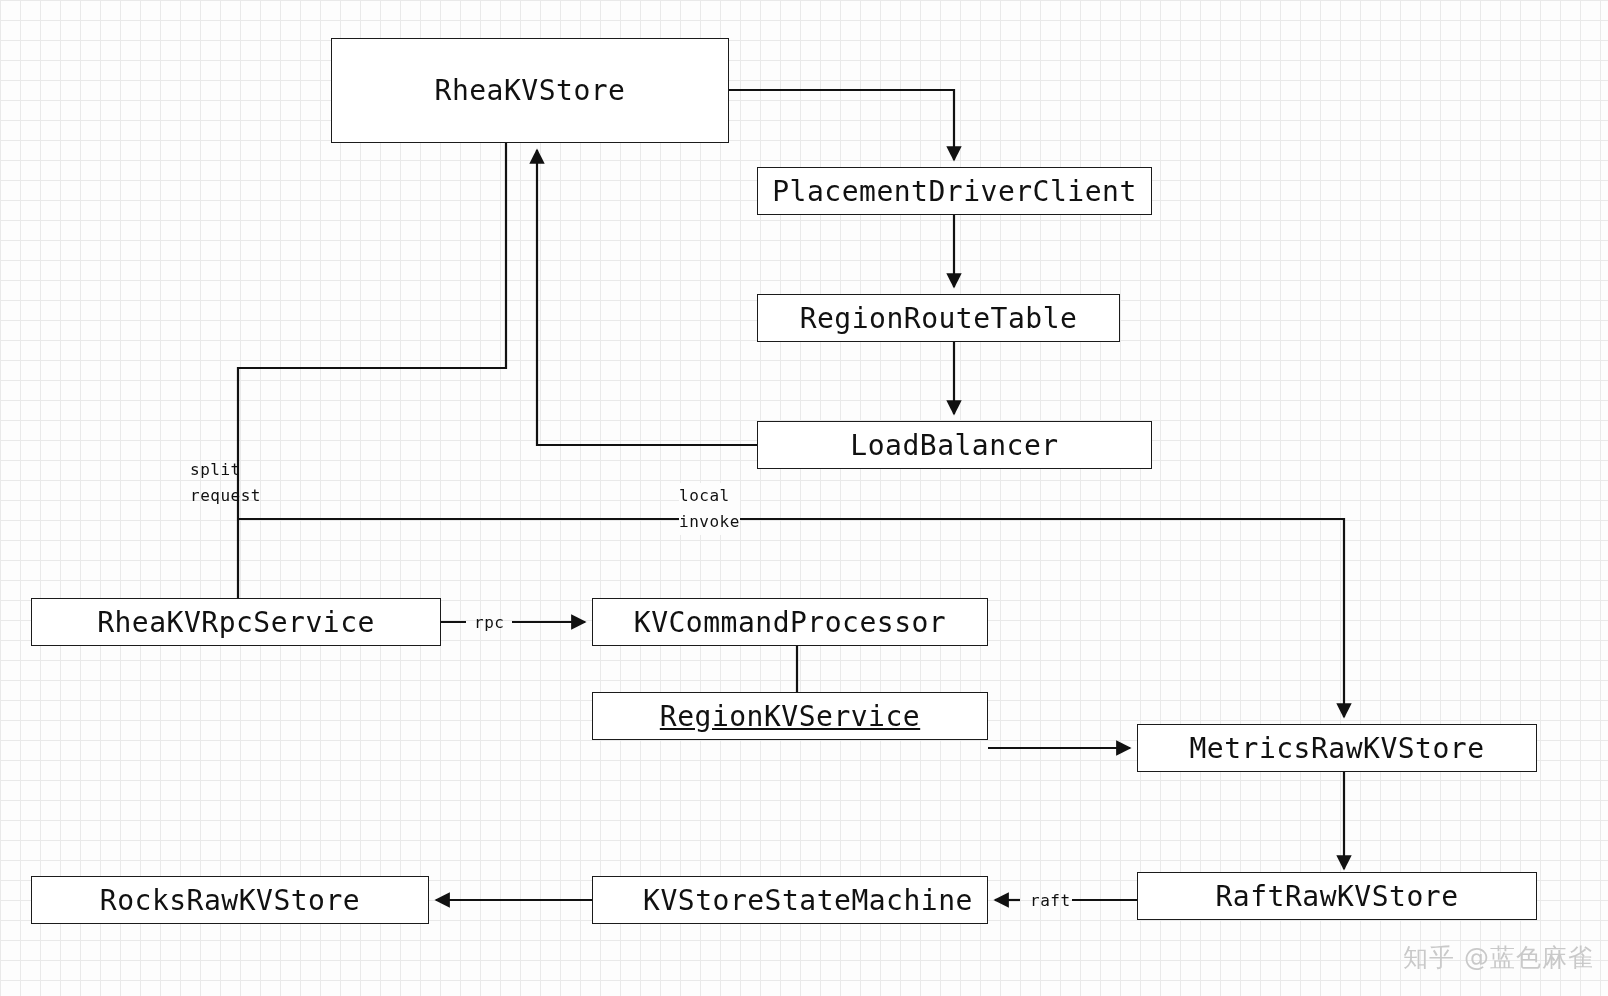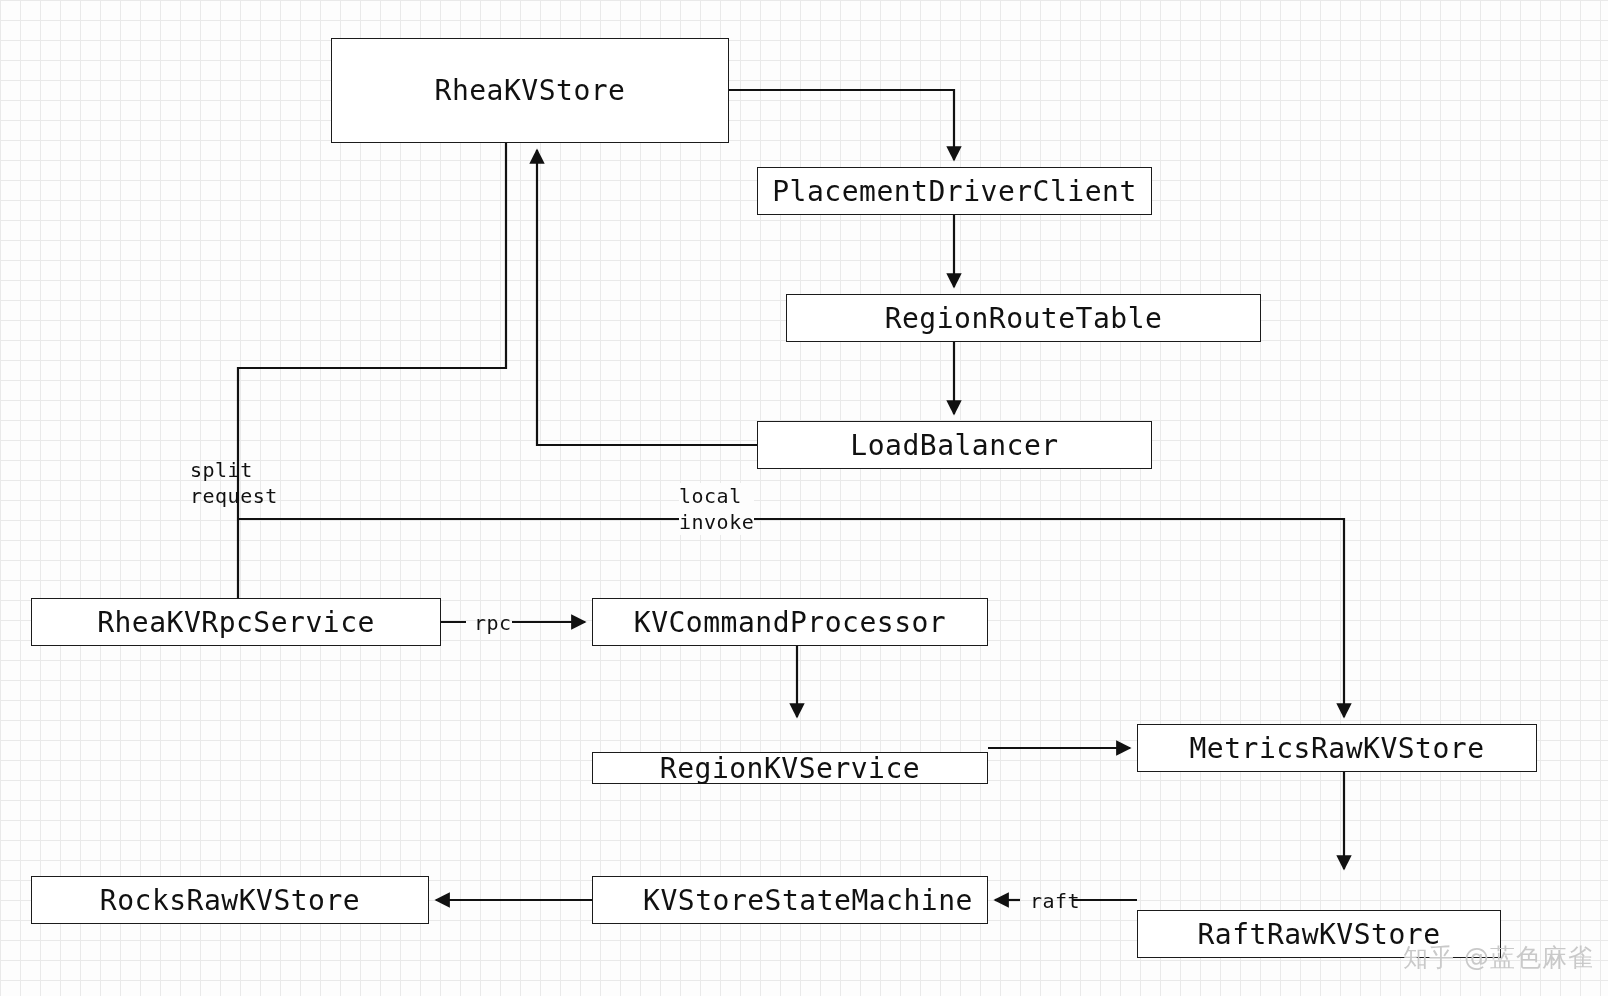--- a/index.html
+++ b/index.html
@@ -33,21 +33,21 @@
     display: flex;
     align-items: center;
     justify-content: center;
     font-size: 28px;
     color: #111111;
     letter-spacing: 0.5px;
     box-sizing: border-box;
   }
   .edge-label {
     position: absolute;
-    font-size: 20px;
+    font-size: 16px;
     color: #111111;
     background: transparent;
     white-space: pre;
     line-height: 26px;
     letter-spacing: 0.5px;
   }
   .watermark {
     position: absolute;
     right: 14px;
     bottom: 22px;
@@ -100,53 +100,53 @@
   </svg>
 
   <div class="node" style="left:331px; top:38px; width:398px; height:105px;">
     <span>RheaKVStore</span>
   </div>
 
   <div class="node" style="left:757px; top:167px; width:395px; height:48px;">
     <span>PlacementDriverClient</span>
   </div>
 
-  <div class="node" style="left:786px; top:294px; width:475px; height:48px;">
+  <div class="node" style="left:757px; top:294px; width:363px; height:48px;">
     <span>RegionRouteTable</span>
   </div>
 
   <div class="node" style="left:757px; top:421px; width:395px; height:48px;">
     <span>LoadBalancer</span>
   </div>
 
   <div class="node" style="left:31px; top:598px; width:410px; height:48px;">
     <span>RheaKVRpcService</span>
   </div>
 
   <div class="node" style="left:592px; top:598px; width:396px; height:48px;">
     <span>KVCommandProcessor</span>
   </div>
 
-  <div class="node" style="left:592px; top:752px; width:396px; height:32px;">
+  <div class="node" style="left:592px; top:692px; width:396px; height:48px;text-decoration:underline;">
     <span>RegionKVService</span>
   </div>
 
   <div class="node" style="left:1137px; top:724px; width:400px; height:48px;align-items:center;">
     <span>MetricsRawKVStore</span>
   </div>
 
   <div class="node" style="left:31px; top:876px; width:398px; height:48px;">
     <span>RocksRawKVStore</span>
   </div>
 
   <div class="node" style="left:592px; top:876px; width:396px; height:48px;padding-left:36px;">
     <span>KVStoreStateMachine</span>
   </div>
 
-  <div class="node" style="left:1137px; top:910px; width:364px; height:48px;">
+  <div class="node" style="left:1137px; top:872px; width:400px; height:48px;">
     <span>RaftRawKVStore</span>
   </div>
 
   <div class="edge-label" style="left:190px; top:457px;">split
 request</div>
 
   <div class="edge-label" style="left:679px; top:483px; background:#fdfdfd;">local
 invoke</div>
 
   <div class="edge-label" style="left:474px; top:610px;">rpc</div>

